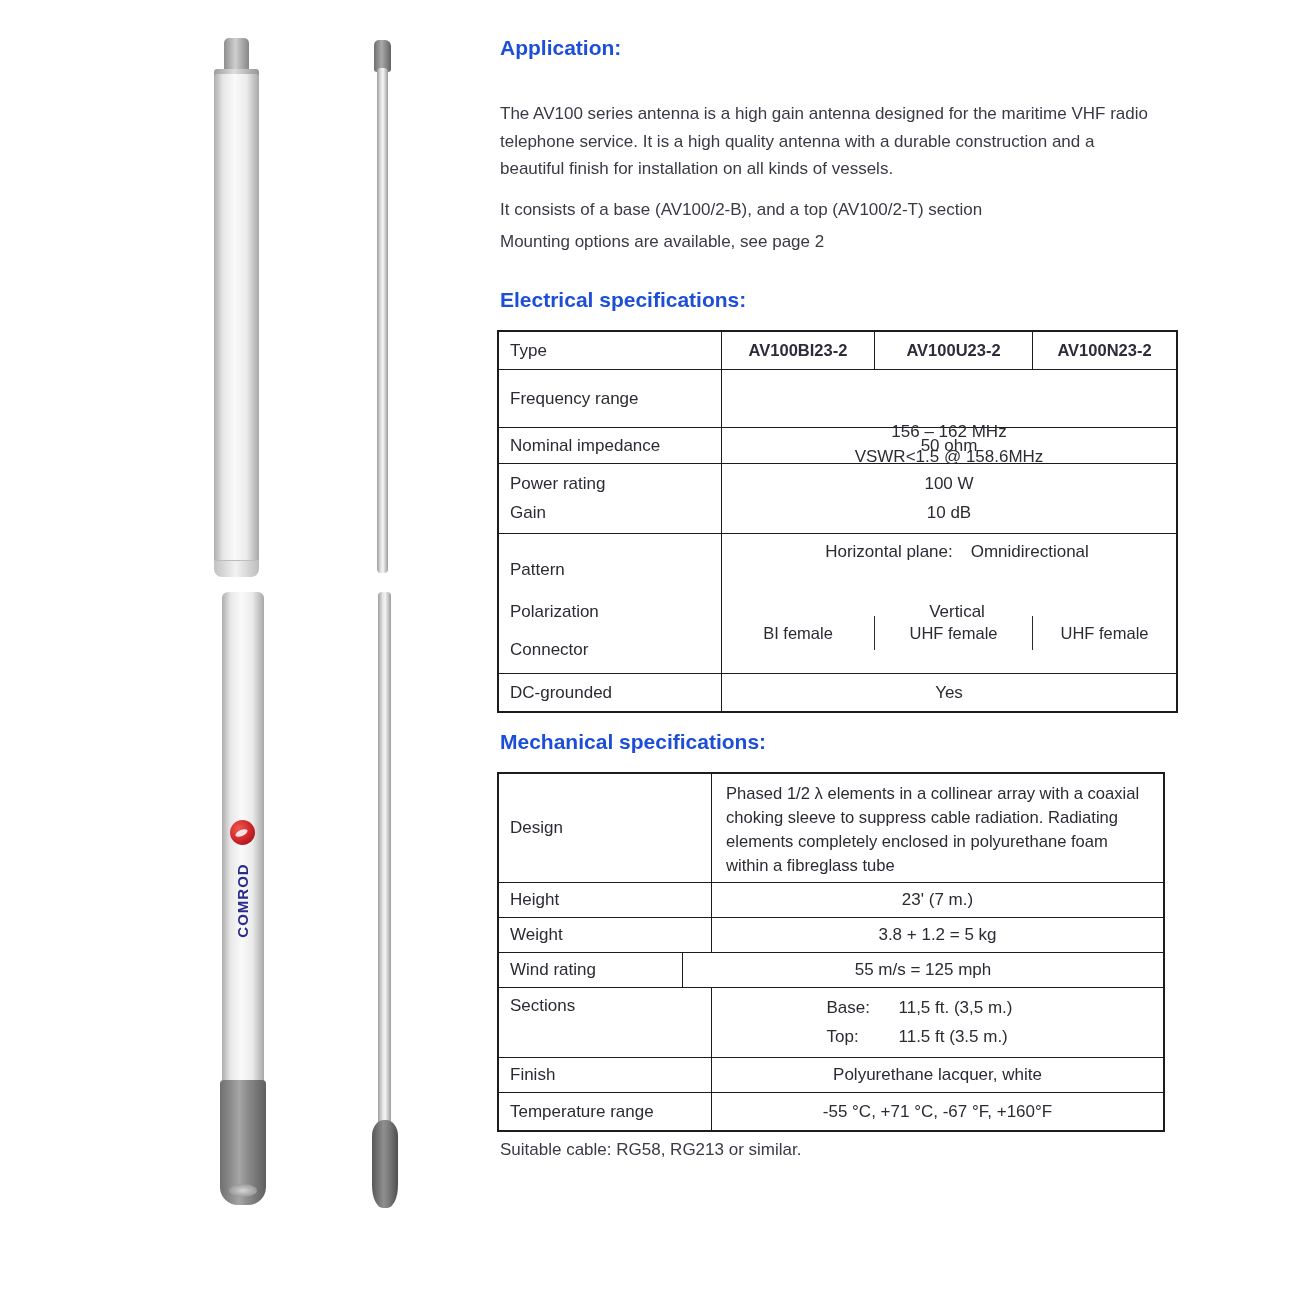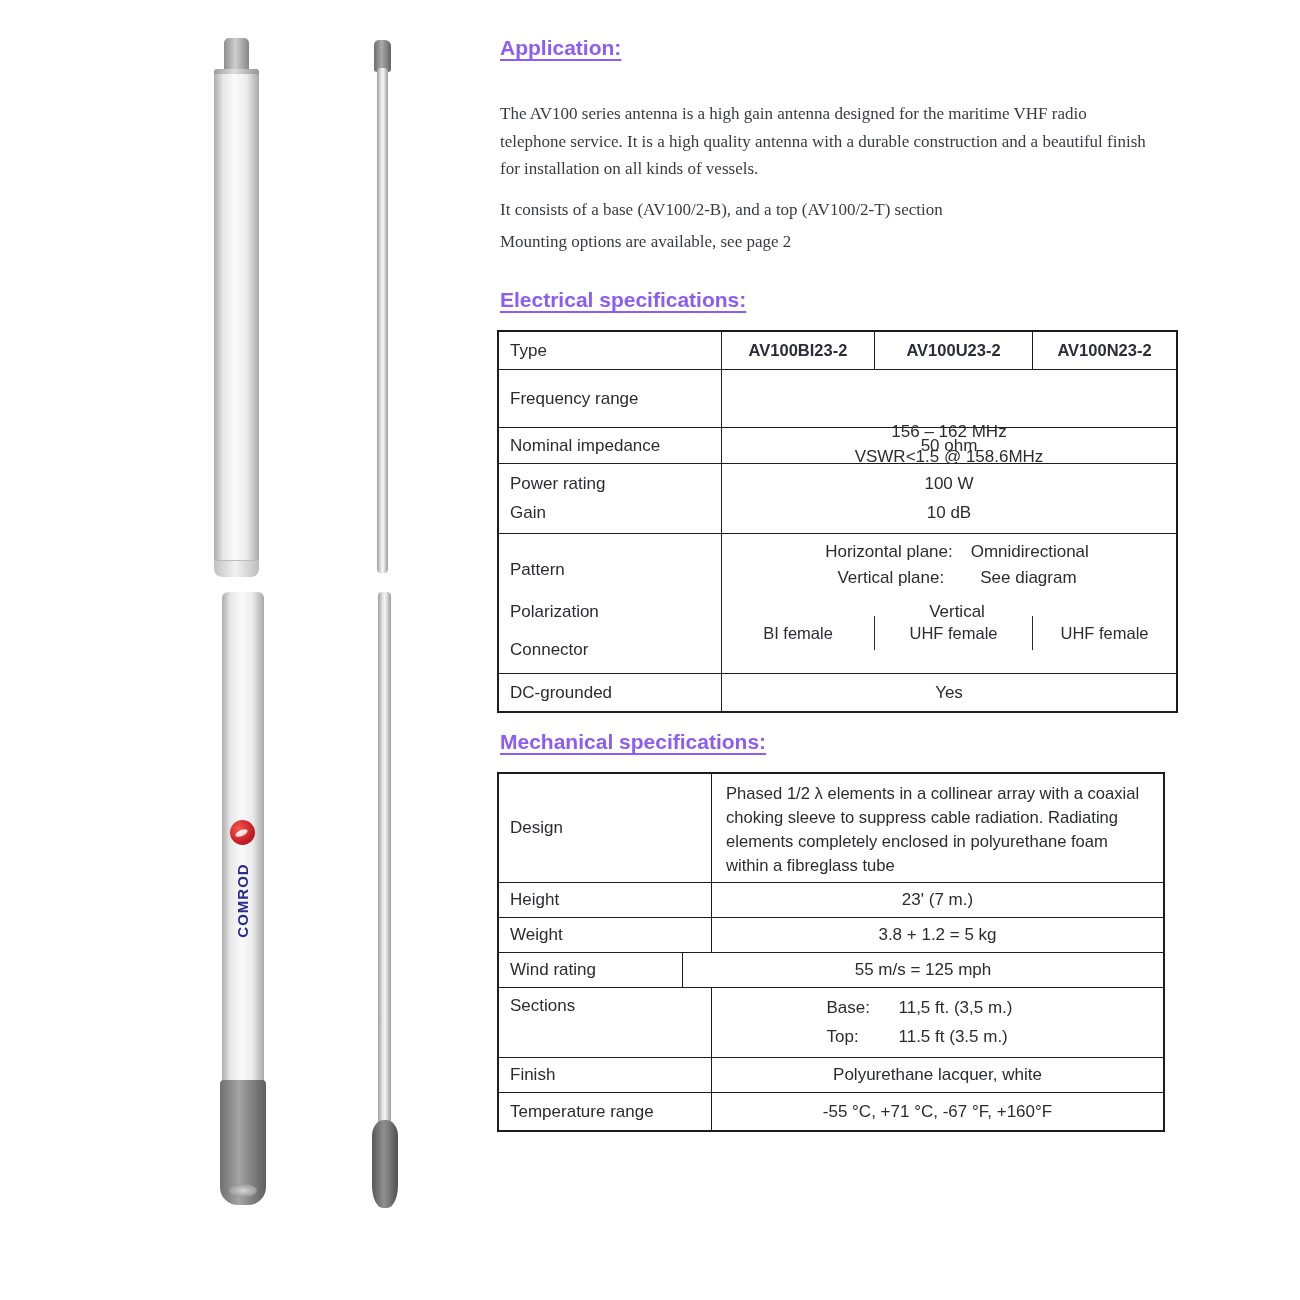--- a/index.html
+++ b/index.html
@@ -4,24 +4,24 @@
 <style>
   html,body{margin:0;padding:0;background:#ffffff;}
   #canvas{
     position:relative;width:1300px;height:1300px;background:#ffffff;overflow:hidden;
     font-family:"Liberation Sans", sans-serif;color:#2e2e38;
   }
   .abs{position:absolute;}
 
   
   .section-heading{
-    font-size:21px;font-weight:700;color:#8b5cf6;
-    text-decoration:underline;text-underline-offset:4px;text-decoration-thickness:1.5px;
-  }
-  .para{font-size:17px;line-height:1.62;color:#3a3a45;font-family:Liberation Serif, serif;}
+    font-size:21px;font-weight:700;color:#1d4ed8;
+    text-underline-offset:4px;text-decoration-thickness:1.5px;
+  }
+  .para{font-size:17px;line-height:1.62;color:#3a3a45;}
 
   
   .tbl{position:absolute;border:2px solid #1c1c1c;background:#fff;box-sizing:border-box;}
   .trow{display:flex;box-sizing:border-box;border-top:1.8px solid #1c1c1c;}
   .trow:first-child{border-top:none;}
   .lblcell{
     box-sizing:border-box;border-right:1.8px solid #1c1c1c;
     padding:0 0 0 11px;display:flex;align-items:center;
     font-size:17px;color:#2b2b33;flex:0 0 auto;
   }
@@ -187,24 +187,20 @@
       <div class="lblcell" style="width:223px;position:relative;padding:0;">
         <span class="stack-label" style="top:26px;">Pattern</span>
         <span class="stack-label" style="top:68px;">Polarization</span>
         <span class="stack-label" style="top:106px;">Connector</span>
       </div>
       <div class="valarea">
         <div class="pline" style="top:8px;gap:18px;">
           <span>Horizontal plane:</span>
           <span>Omnidirectional</span>
         </div>
-        <div class="pline" style="top:34px;gap:36px;">
-          <span>Vertical plane:</span>
-          <span>See diagram</span>
-        </div>
         <div class="pline" style="top:68px;">Vertical</div>
         <div style="position:absolute;top:82px;left:0;right:0;height:34px;display:flex;">
           <div class="conncell" style="width:152px;">BI female</div>
           <div class="conncell" style="width:158px;">UHF female</div>
           <div class="conncell" style="flex:1;">UHF female</div>
         </div>
       </div>
     </div>
 
     <div class="trow" style="height:38px;">
@@ -269,14 +265,15 @@
     </div>
 
     <div class="trow" style="height:38px;">
       <div class="lblcell" style="width:213px;">Temperature range</div>
       <div class="valarea">
           <div class="vcenter">-55 °C, +71 °C, -67 °F, +160°F</div>
         </div>
     </div>
   </div>
 
+  <div class="abs para" style="left:500px;top:1136px;width:660px;">Suitable cable: RG58, RG213 or similar.</div>
 
 </div>
 
 </body></html>

